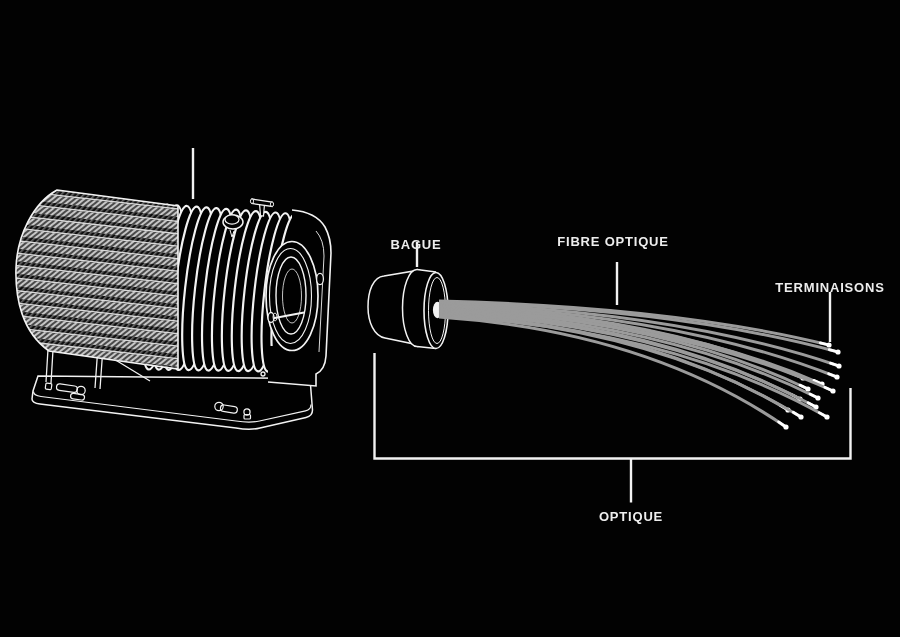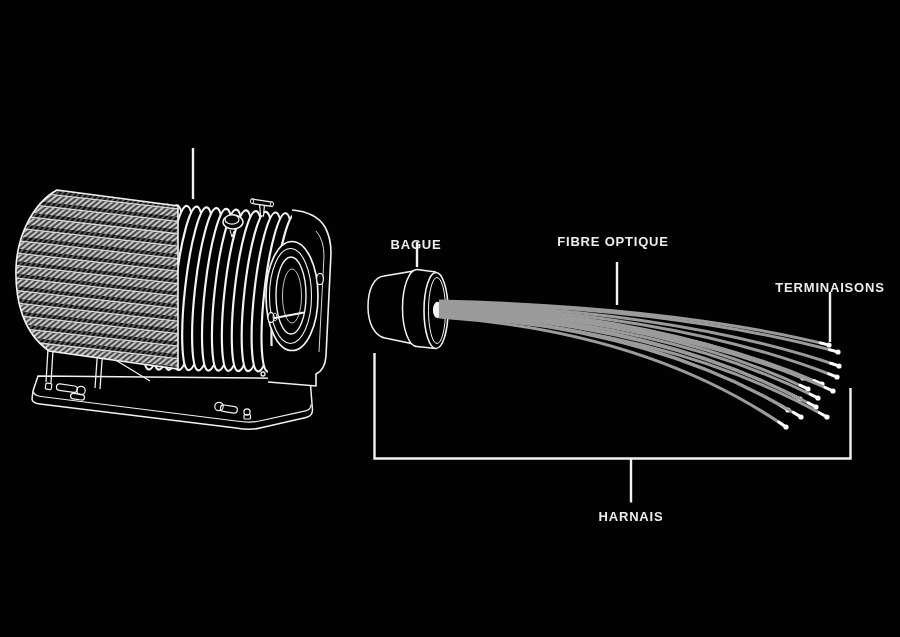--- a/index.html
+++ b/index.html
@@ -217,14 +217,14 @@
       <path class="leader" d="M617,262 L617,305"></path>
       <path class="leader" d="M830,292 L830,342"></path>
       <path class="leader" d="M374.5,353 L374.5,458.5 L850.5,458.5 L850.5,388"></path>
       <path class="leader" d="M631,458.5 L631,502.5"></path>
     </g>
   </svg>
 
   <div class="diagram-label lbl-bague">BAGUE</div>
   <div class="diagram-label lbl-fibre">FIBRE OPTIQUE</div>
   <div class="diagram-label lbl-terminaisons">TERMINAISONS</div>
-  <div class="diagram-label lbl-harnais">HARNAIS</div>
+  <div class="diagram-label lbl-harnais">OPTIQUE</div>
 </div>
 
 </body></html>

